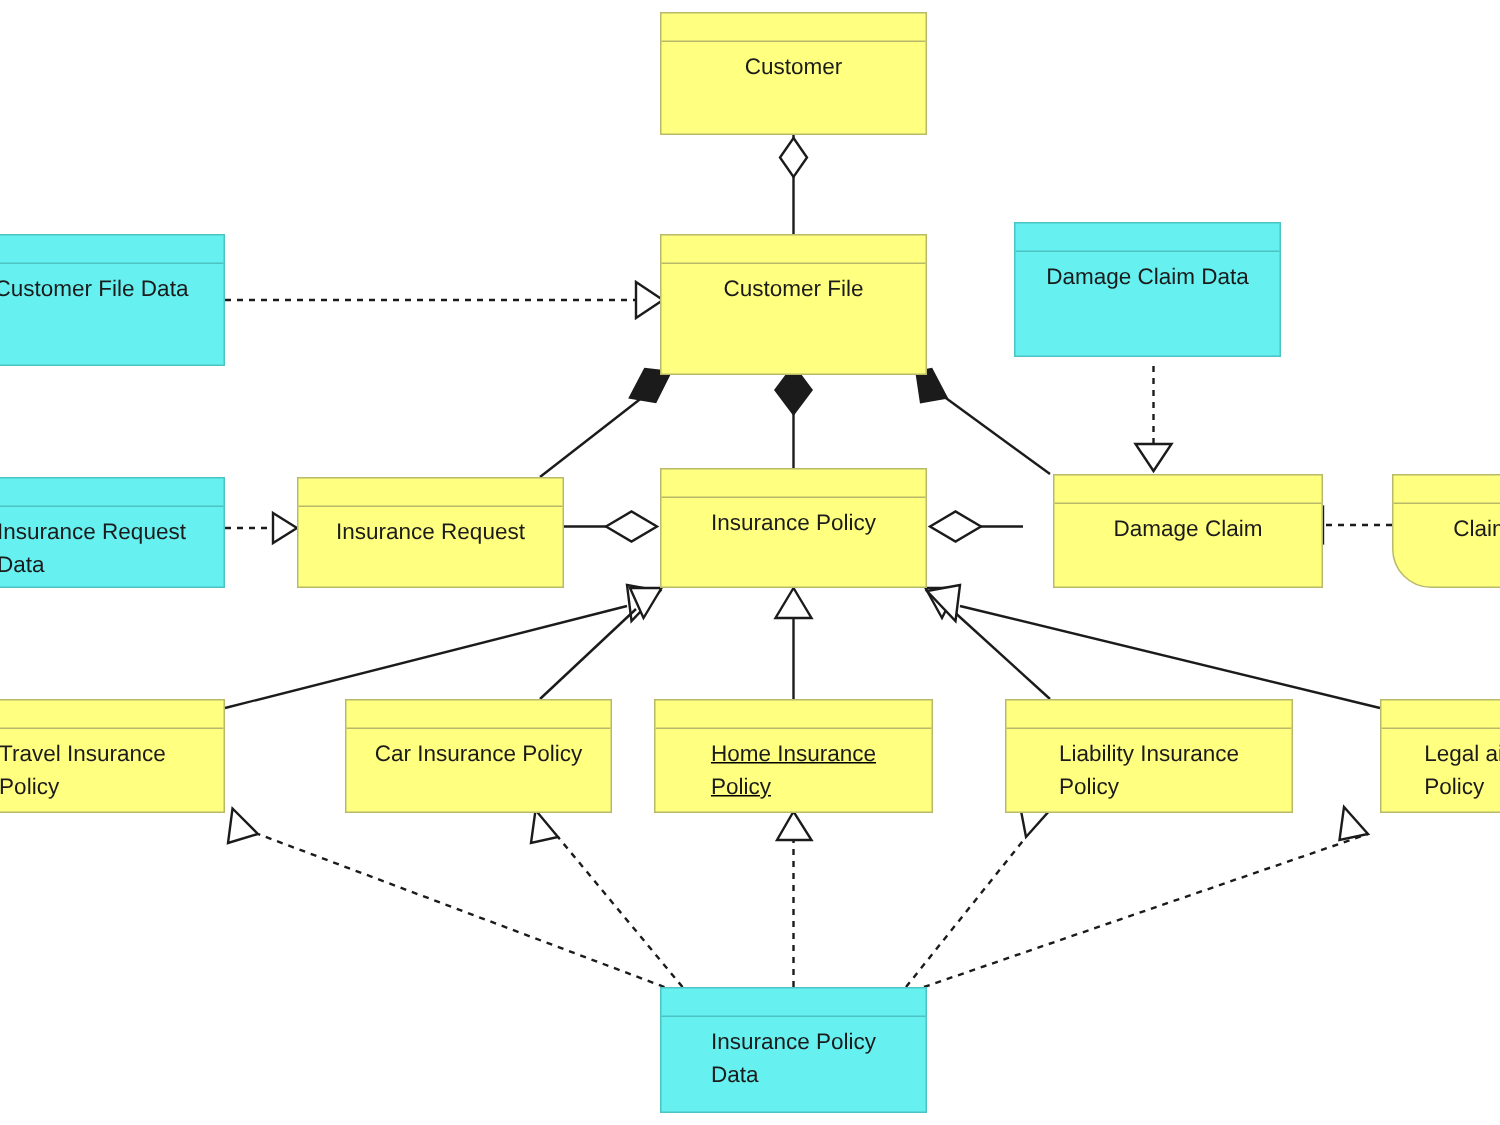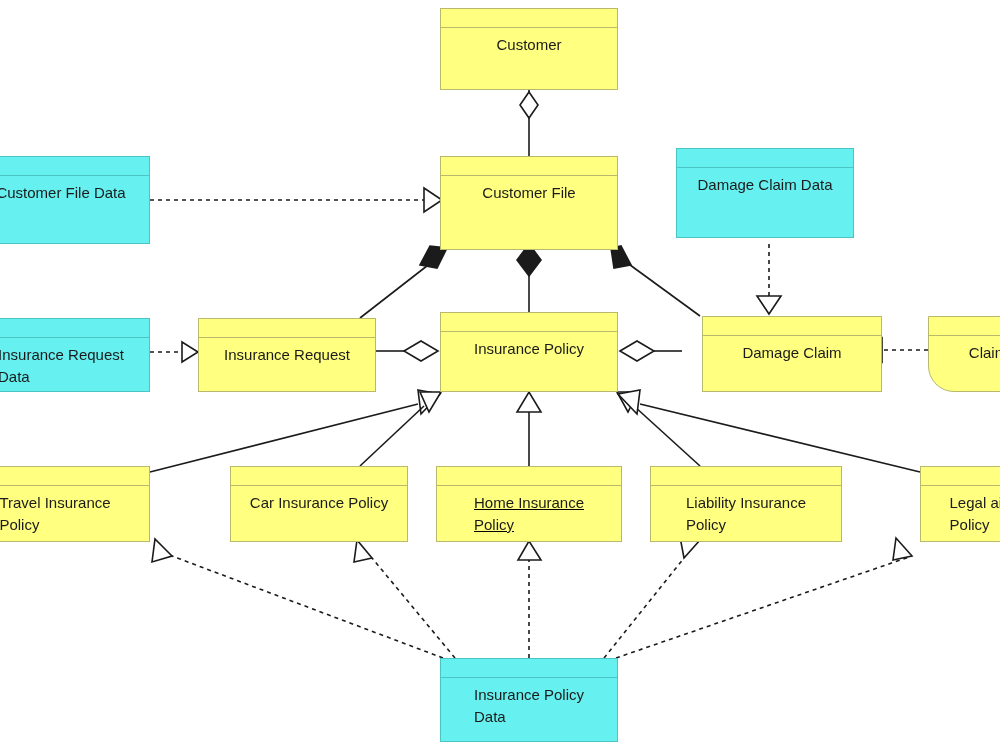--- a/index.html
+++ b/index.html
@@ -247,21 +247,21 @@
   </div>
 
   <div class="node" style="left:436px; top:466px; width:186px; height:76px;text-decoration:underline;">
     <div class="hdr"></div>
     <div class="body">
       <div class="label">Home Insurance
 Policy</div>
     </div>
   </div>
 
-  <div class="node" style="left:650px; top:466px; width:192px; height:76px;">
+  <div class="node" style="left:670px; top:466px; width:192px; height:76px;">
     <div class="hdr"></div>
     <div class="body">
       <div class="label">Liability  Insurance
 Policy</div>
     </div>
   </div>
 
   <div class="node" style="left:920px; top:466px; width:190px; height:76px;">
     <div class="hdr"></div>
     <div class="body">

